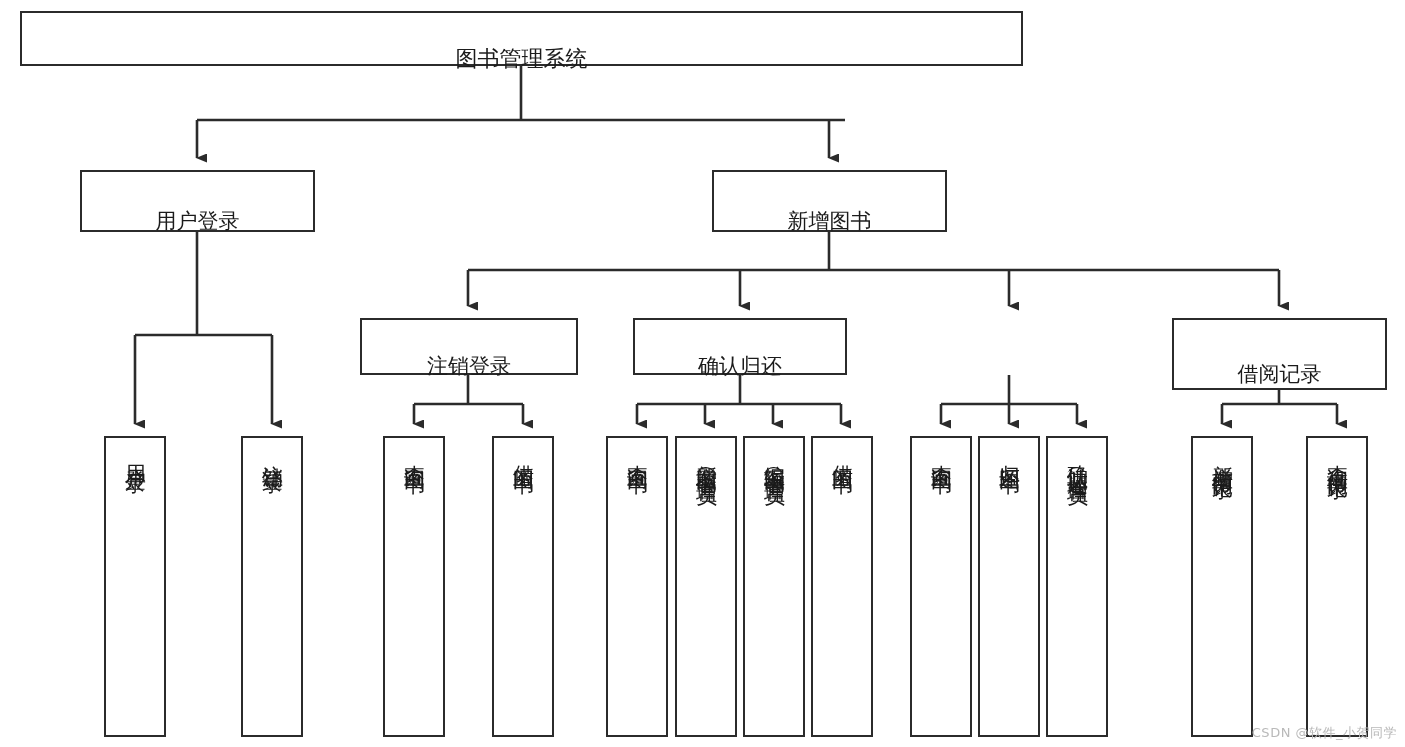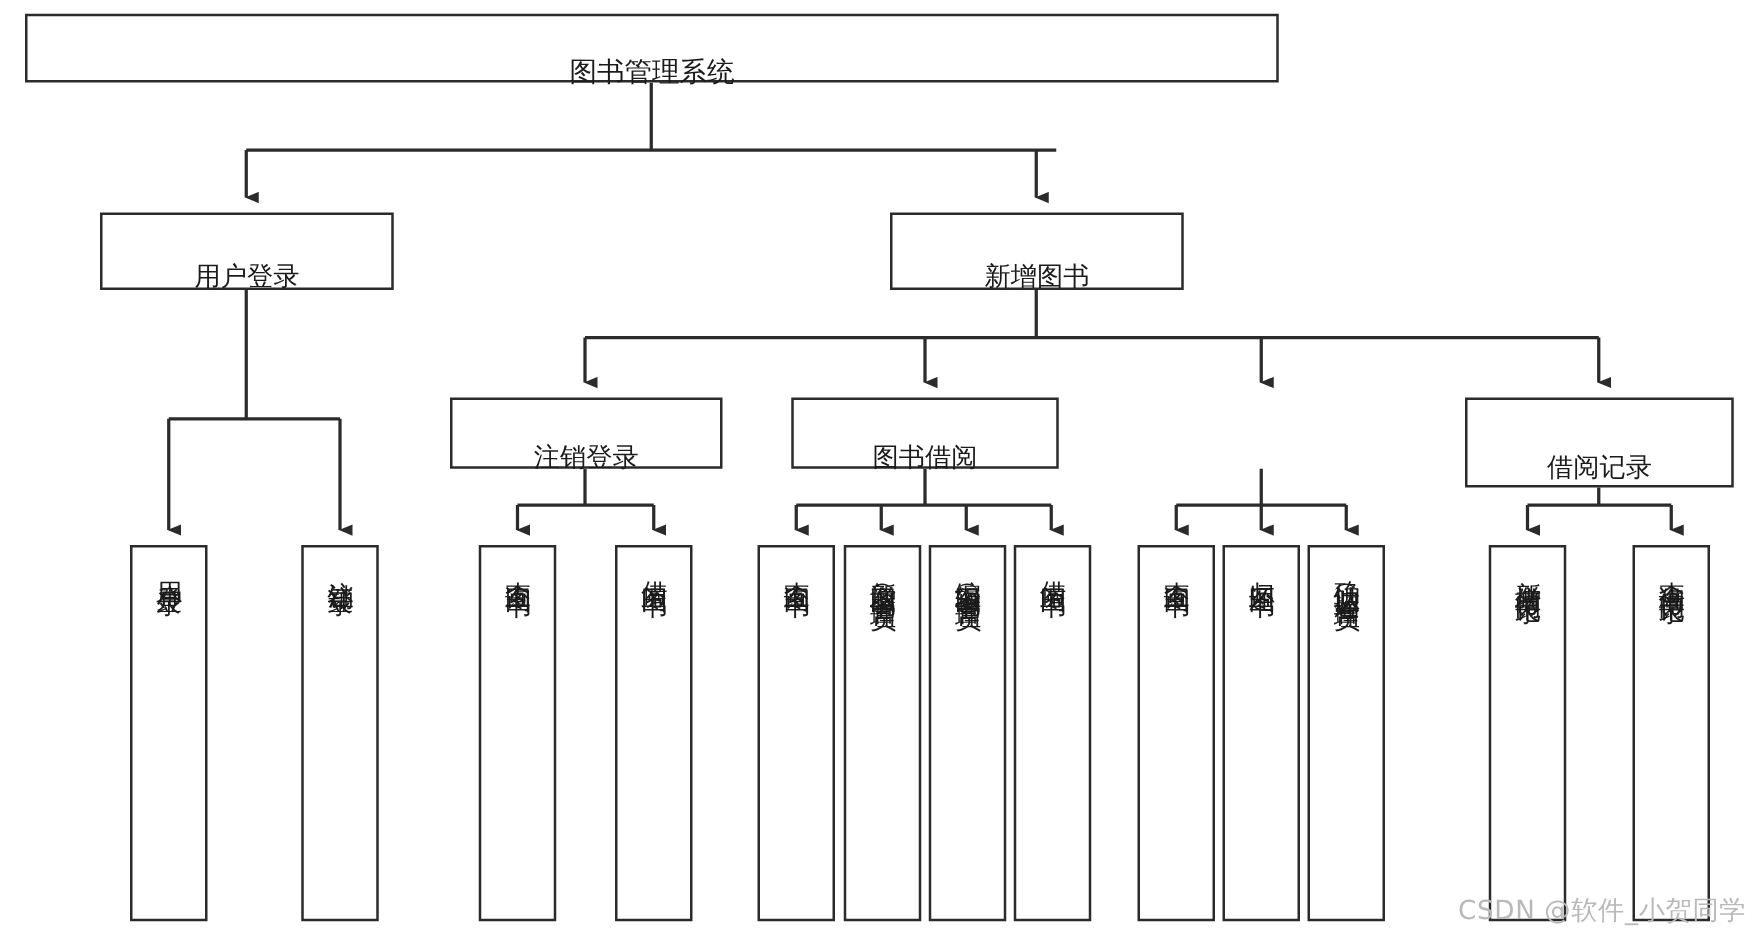--- a/index.html
+++ b/index.html
@@ -59,21 +59,21 @@
     text-orientation: upright;
     font-size: 21px;
     letter-spacing: 3px;
     line-height: 1;
     margin: 0 auto;
   }
   .watermark {
     position: absolute;
     right: 8px;
     bottom: 5px;
-    font-size: 21px;
+    font-size: 13px;
     color: #b9b9b9;
     letter-spacing: 0.5px;
     white-space: nowrap;
     font-family: "DejaVu Sans", "Liberation Sans", sans-serif;
   }
 </style>
 </head>
 <body>
 
 <div id="diagram">
@@ -136,21 +136,21 @@
     <span class="node-label">用户登录</span>
   </div>
   <div class="node horiz" style="left:712px; top:170px; width:235px; height:62px;">
     <span class="node-label">新增图书</span>
   </div>
 
   <div class="node horiz" style="left:360px; top:318px; width:218px; height:57px;">
     <span class="node-label">注销登录</span>
   </div>
   <div class="node horiz" style="left:633px; top:318px; width:214px; height:57px;">
-    <span class="node-label">图书借阅</span>
+    <span class="node-label">确认归还</span>
   </div>
   <div class="node horiz" style="left:1172px; top:318px; width:215px; height:72px;">
     <span class="node-label">借阅记录</span>
   </div>
 
   <div class="node vert" style="left:104px; top:436px; width:62px; height:301px;">
     <span class="node-label">用户登录</span>
   </div>
   <div class="node vert" style="left:241px; top:436px; width:62px; height:301px;">
     <span class="node-label">注销登录</span>

